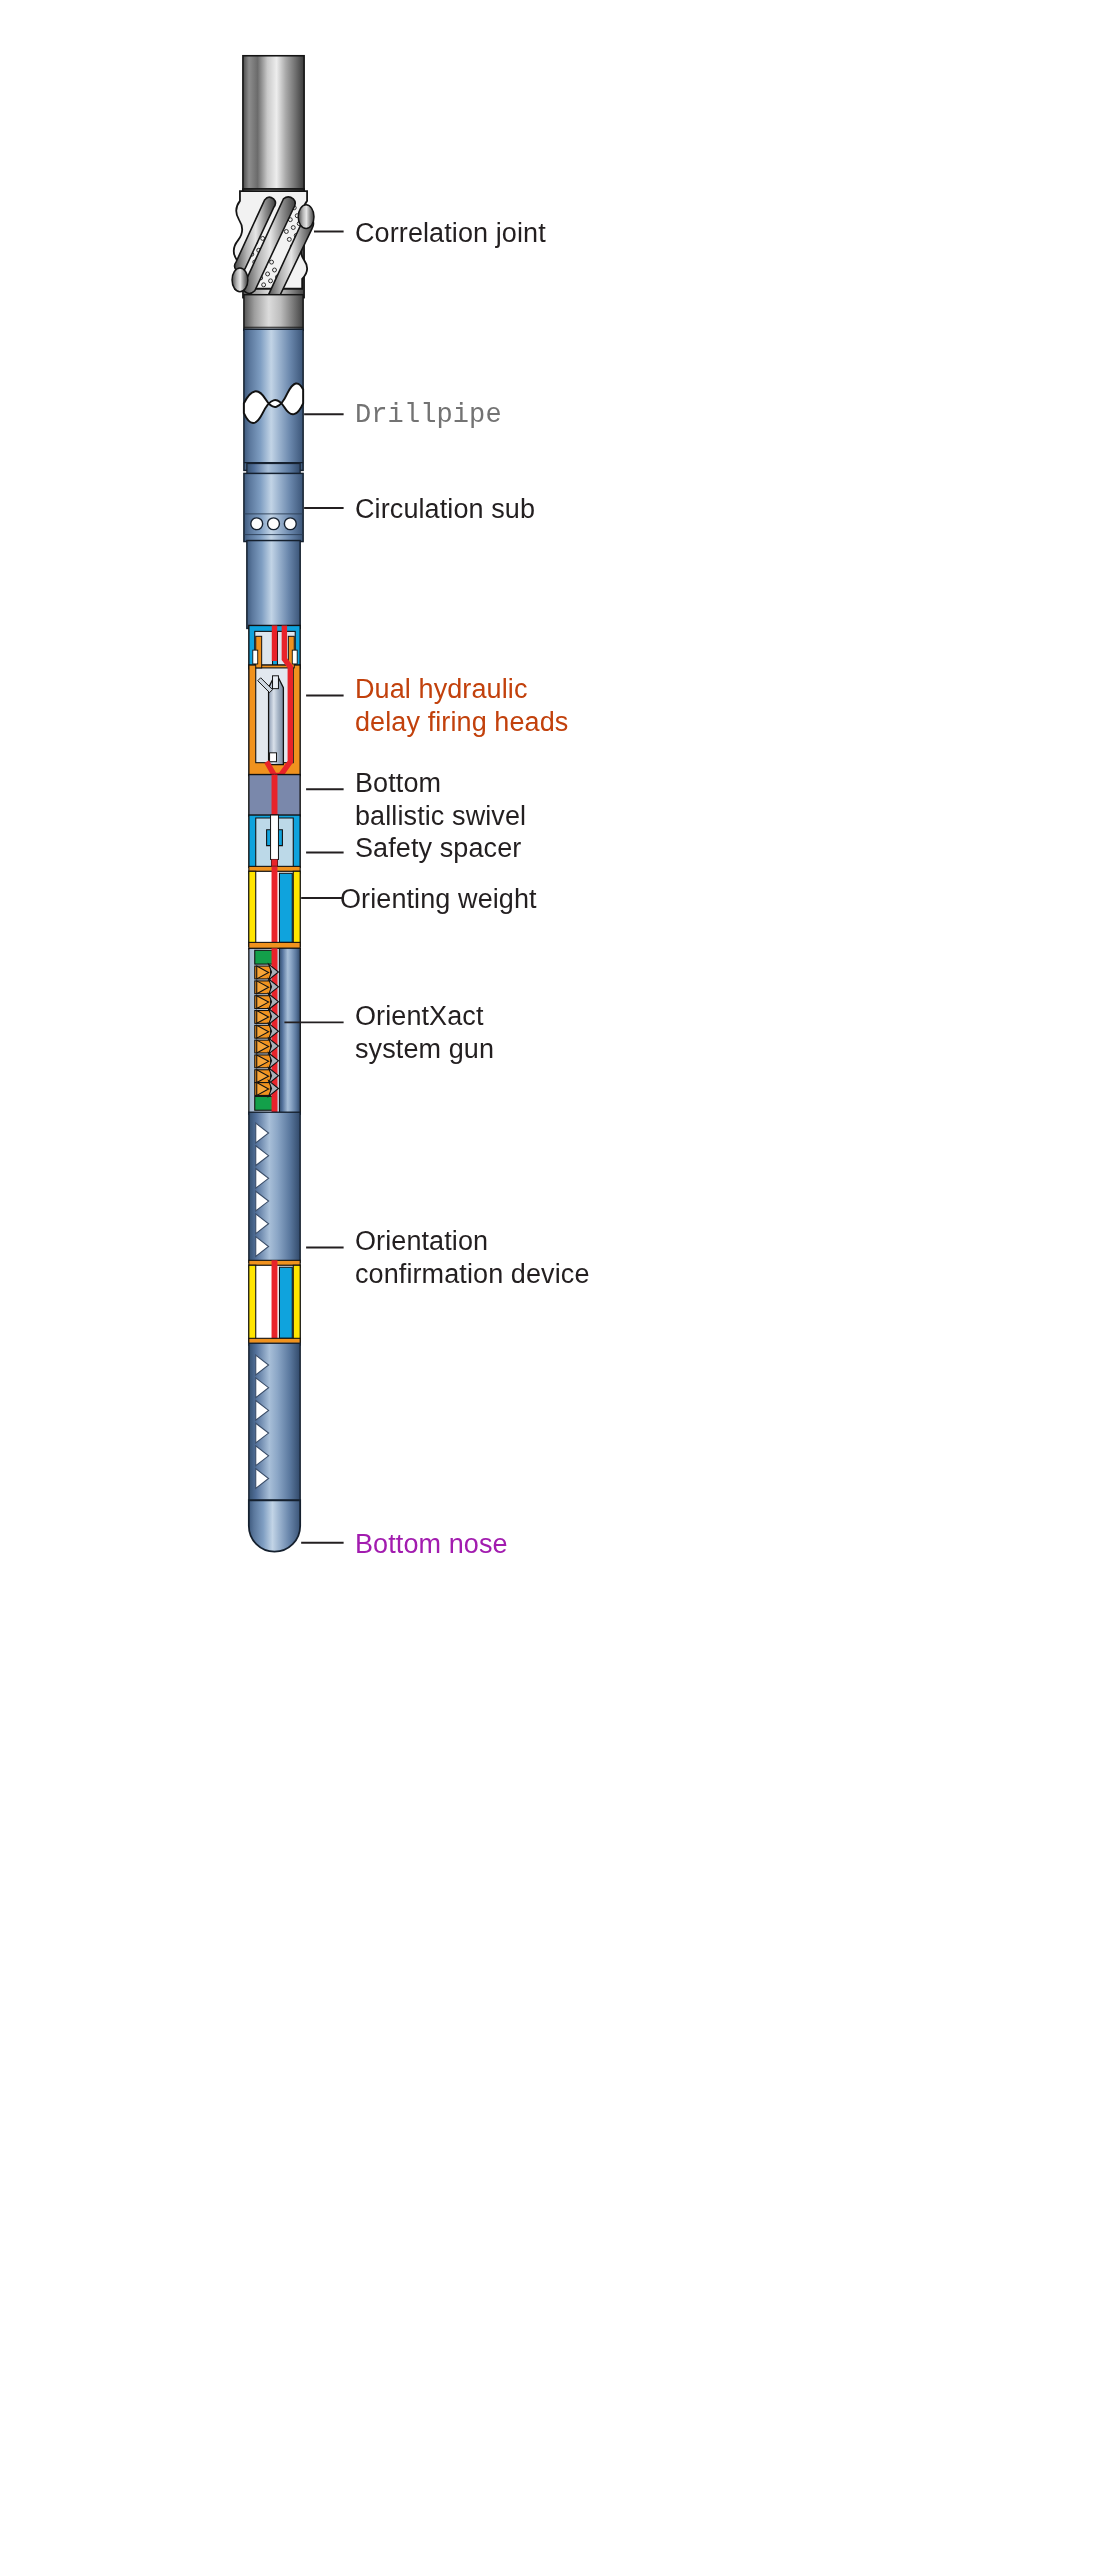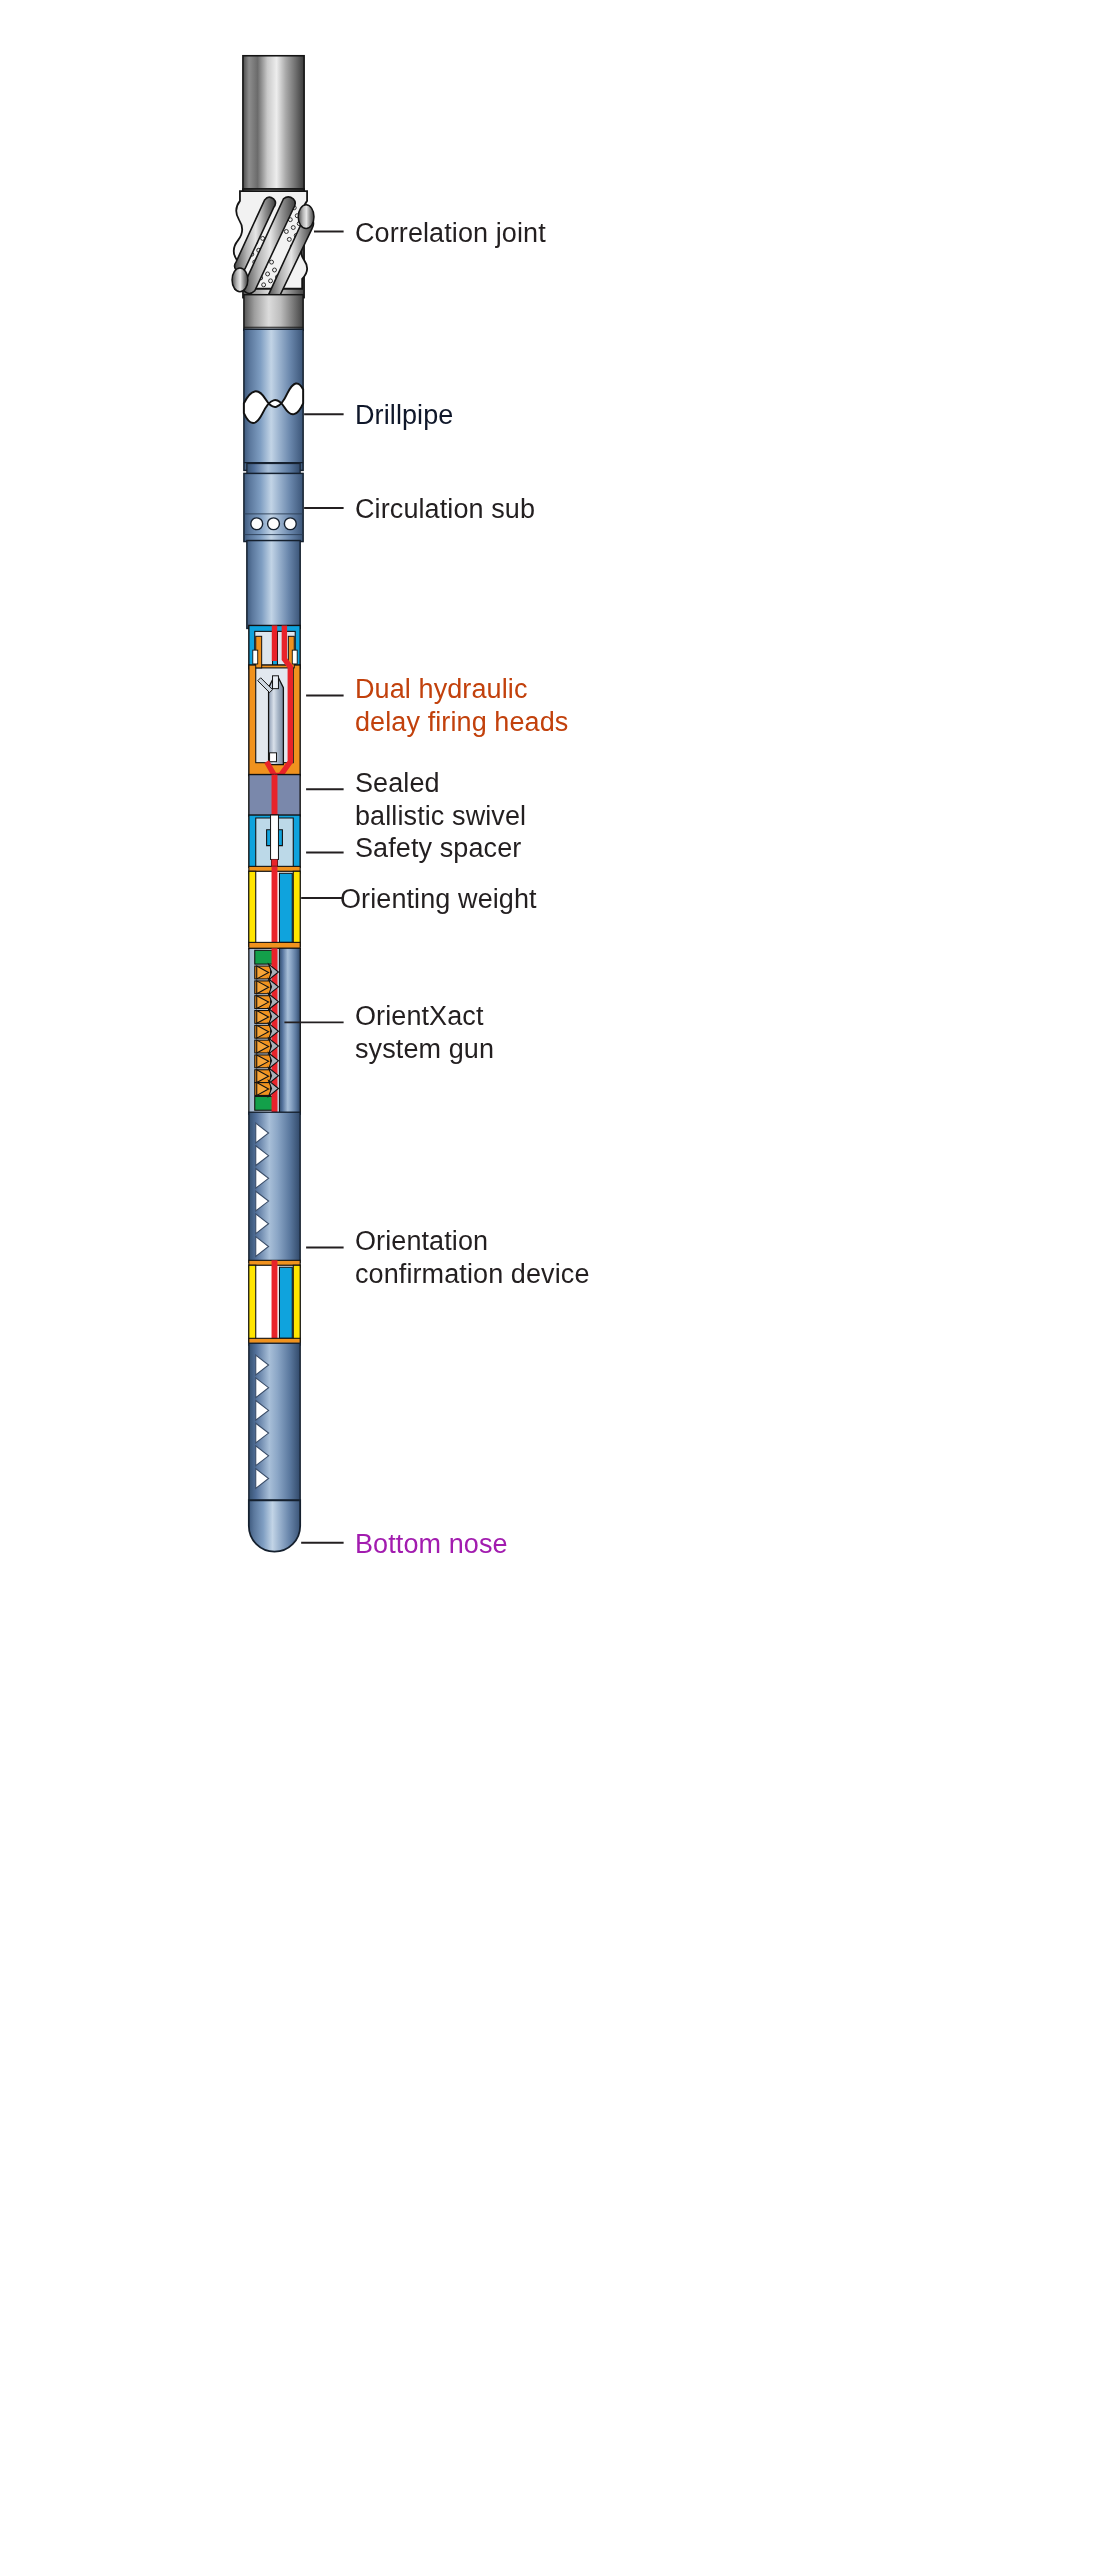--- a/index.html
+++ b/index.html
@@ -317,25 +317,25 @@
         <line x1="310" y1="827" x2="348" y2="827"></line>
         <line x1="305" y1="873" x2="348" y2="873"></line>
         <line x1="288" y1="999" x2="348" y2="999"></line>
         <line x1="310" y1="1227" x2="348" y2="1227"></line>
         <line x1="305" y1="1526" x2="348" y2="1526"></line>
       </g>
 </svg>
 
 <div id="labels">
       <div class="lbl" style="left: 355px; top: 181px; color: rgb(35, 31, 32);">Correlation joint</div>
-      <div class="lbl" style="left: 355px; top: 363px; color: #0f172a;">Drillpipe</div>
+      <div class="lbl" style="left: 355px; top: 363px; color: #737373; font-family: Liberation Mono, monospace;">Drillpipe</div>
       <div class="lbl" style="left: 355px; top: 457px; color: rgb(35, 31, 32);">Circulation sub</div>
       <div class="lbl" style="left: 355px; top: 637px; color: #c2410c;">Dual hydraulic
 delay firing heads</div>
-      <div class="lbl" style="left: 355px; top: 731px; color: rgb(35, 31, 32);">Sealed
+      <div class="lbl" style="left: 355px; top: 731px; color: rgb(35, 31, 32);">Bottom
 ballistic swivel</div>
       <div class="lbl" style="left: 355px; top: 796px; color: rgb(35, 31, 32);">Safety spacer</div>
       <div class="lbl" style="left: 340px; top: 847px; color: rgb(35, 31, 32);">Orienting weight</div>
       <div class="lbl" style="left: 355px; top: 964px; color: rgb(35, 31, 32);">OrientXact
 system gun</div>
       <div class="lbl" style="left: 355px; top: 1189px; color: rgb(35, 31, 32);">Orientation
 confirmation device</div>
       <div class="lbl" style="left: 355px; top: 1492px; color: #a21caf;">Bottom nose</div>
     </div>
 

